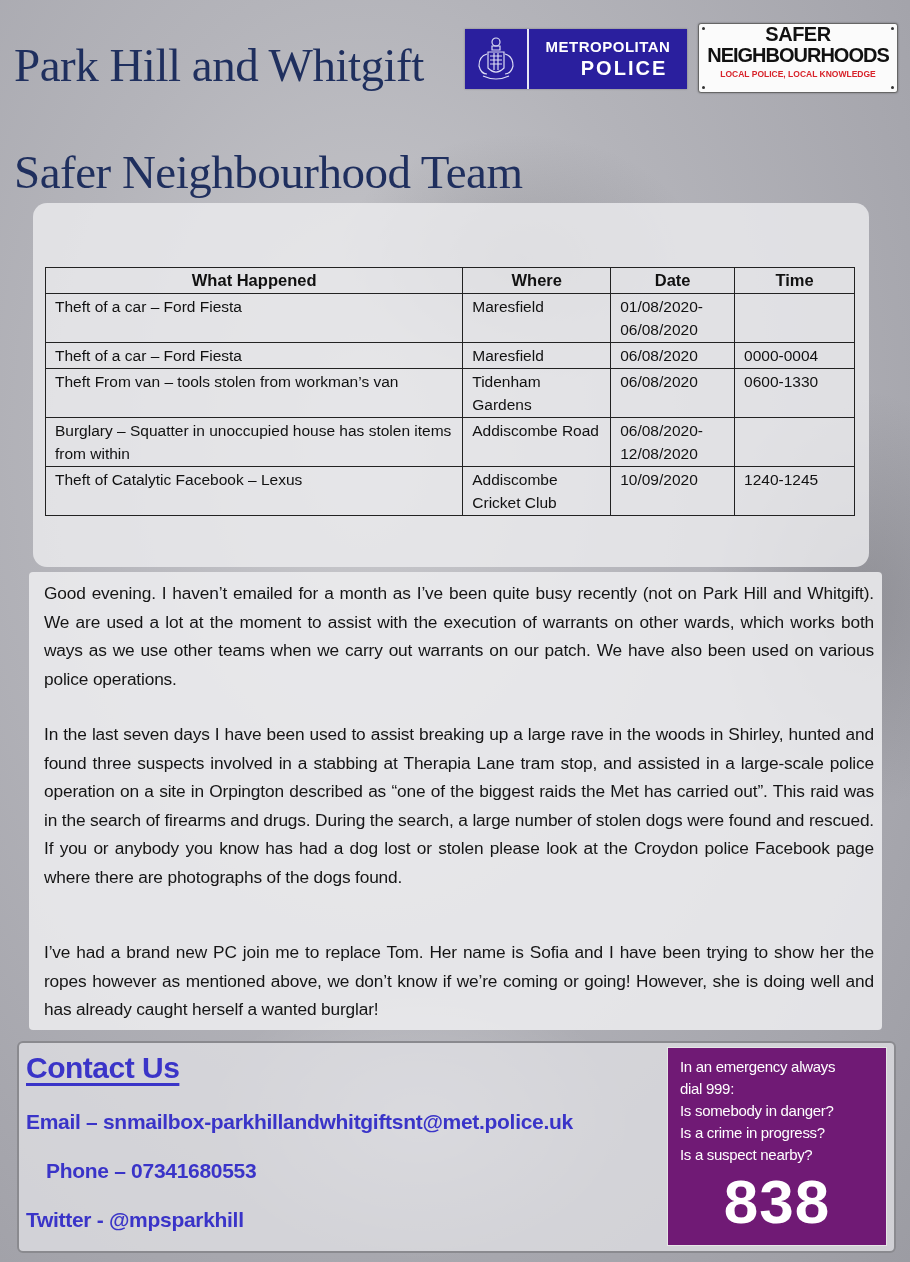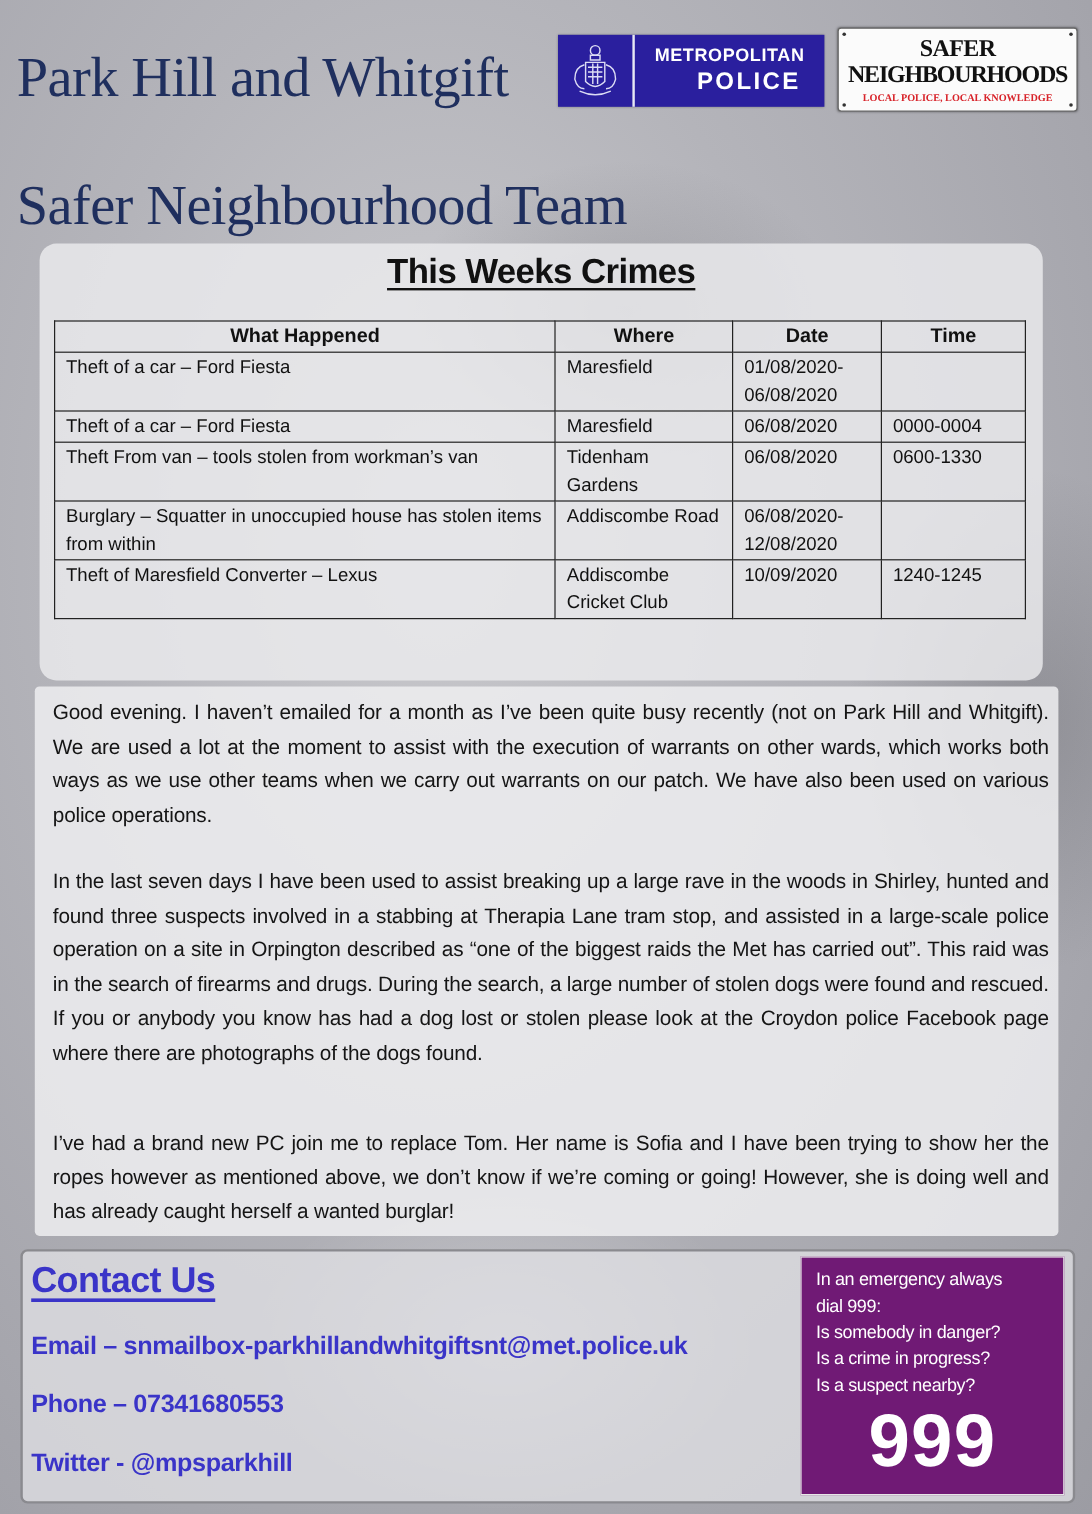--- a/index.html
+++ b/index.html
@@ -35,23 +35,22 @@
   .met-text {
     flex: 1; display: flex; flex-direction: column; align-items: center; justify-content: center;
     color: #fff; font-weight: bold;
   }
   .met-text .a { font-size: 15px; letter-spacing: 0.5px; }
   .met-text .b { font-size: 20px; letter-spacing: 2px; margin-top: 2px; margin-left: 32px; }
 
   .sn-logo {
     position: absolute; left: 698px; top: 23px; width: 198px; height: 68px;
     background: #fbfbfb; border: 1px solid #666; border-radius: 3px;
-    display: flex; flex-direction: column; align-items: center; justify-content: center;
+    display: flex; flex-direction: column; align-items: center; 
     box-shadow: 0 0 2px rgba(0,0,0,0.4);
-    font-family: Liberation Serif, serif;
   }
   .sn-logo .a { font-size: 20px; font-weight: bold; color: #111; line-height: 21px; letter-spacing: -0.5px; }
   .sn-logo .b { font-size: 20px; font-weight: bold; color: #111; line-height: 21px; letter-spacing: -1px; }
   .sn-logo .c { font-size: 8.5px; font-weight: bold; color: #d8232a; margin-top: 3px; }
   .sn-dot { position: absolute; width: 3px; height: 3px; background: #333; border-radius: 50%; }
 
   .panel {
     position: absolute; background: rgba(236,236,238,0.82);
     border-radius: 14px;
   }
@@ -82,21 +81,21 @@
   .panel-contact {
     left: 17px; top: 1041px; width: 875px; height: 208px; border-radius: 6px;
     background: rgba(226,226,230,0.75); border: 2px solid #8a8a8f;
   }
   .contact-title {
     position: absolute; left: 7px; top: 8px; font-size: 30px; font-weight: bold; color: #3a34c8;
     text-decoration: underline; text-underline-offset: 5px; letter-spacing: -0.5px;
   }
   .contact-line { position: absolute; left: 7px; font-size: 21px; font-weight: bold; color: #3a34c8; letter-spacing: -0.3px; }
   .contact-line.email { top: 67px; }
-  .contact-line.phone { top: 116px; }
+  .contact-line.phone { top: 116px; margin-left: 20px; }
   .contact-line.twitter { top: 165px; }
 
   .emergency {
     position: absolute; left: 648px; top: 4px; width: 218px; height: 197px;
     background: #701a75; color: #fff; border: 1px solid #e6e6e6;
   }
   .emergency .lines { position: absolute; left: 12px; top: 8px; font-size: 15px; line-height: 22px; letter-spacing: -0.3px; }
   .emergency .big { position: absolute; left: 0; width: 100%; top: 118px; text-align: center; font-size: 62px; font-weight: bold; letter-spacing: 1px; }
 </style>
 </head>
@@ -130,21 +129,20 @@
   <span class="sn-dot" style="left:3px;top:3px"></span>
     <span class="sn-dot" style="right:3px;top:3px"></span>
   <span class="sn-dot" style="left:3px;bottom:3px"></span>
     <span class="sn-dot" style="right:3px;bottom:3px"></span>
   <span class="a">SAFER</span>
   <span class="b">NEIGHBOURHOODS</span>
   <span class="c">LOCAL POLICE, LOCAL KNOWLEDGE</span>
 </div>
 
 <div class="panel panel-crimes">
-  <div class="crimes-heading">This Weeks Crimes</div>
   <table class="crimes">
     <colgroup>
         <col style="width:418px">
         <col style="width:148px">
         <col style="width:124px">
         <col style="width:120px">
       </colgroup>
     <thead>
       <tr>
         <th>What Happened</th>
@@ -174,21 +172,21 @@
         <td>0600-1330</td>
       </tr>
       <tr>
         <td>Burglary – Squatter in unoccupied house has stolen items from within</td>
         <td>Addiscombe Road</td>
         <td style="white-space:pre-line">06/08/2020-
 12/08/2020</td>
         <td></td>
       </tr>
       <tr>
-        <td>Theft of Maresfield Converter – Lexus</td>
+        <td>Theft of Catalytic Facebook – Lexus</td>
         <td>Addiscombe Cricket Club</td>
         <td style="white-space:pre-line">10/09/2020</td>
         <td>1240-1245</td>
       </tr>
     </tbody>
   </table>
 </div>
 
 <div class="panel panel-text">
   <p class="para p1" style="margin:0">Good evening. I haven’t emailed for a month as I’ve been quite busy recently (not on Park Hill and Whitgift). We are used a lot at the moment to assist with the execution of warrants on other wards, which works both ways as we use other teams when we carry out warrants on our patch. We have also been used on various police operations.</p>
@@ -203,15 +201,15 @@
   <div class="contact-line twitter">Twitter - @mpsparkhill</div>
 
   <div class="emergency">
     <div class="lines">
       <div>In an emergency always</div>
       <div>dial 999:</div>
       <div>Is somebody in danger?</div>
       <div>Is a crime in progress?</div>
       <div>Is a suspect nearby?</div>
     </div>
-    <div class="big">999</div>
+    <div class="big">838</div>
   </div>
 </div>
 
 </body></html>

